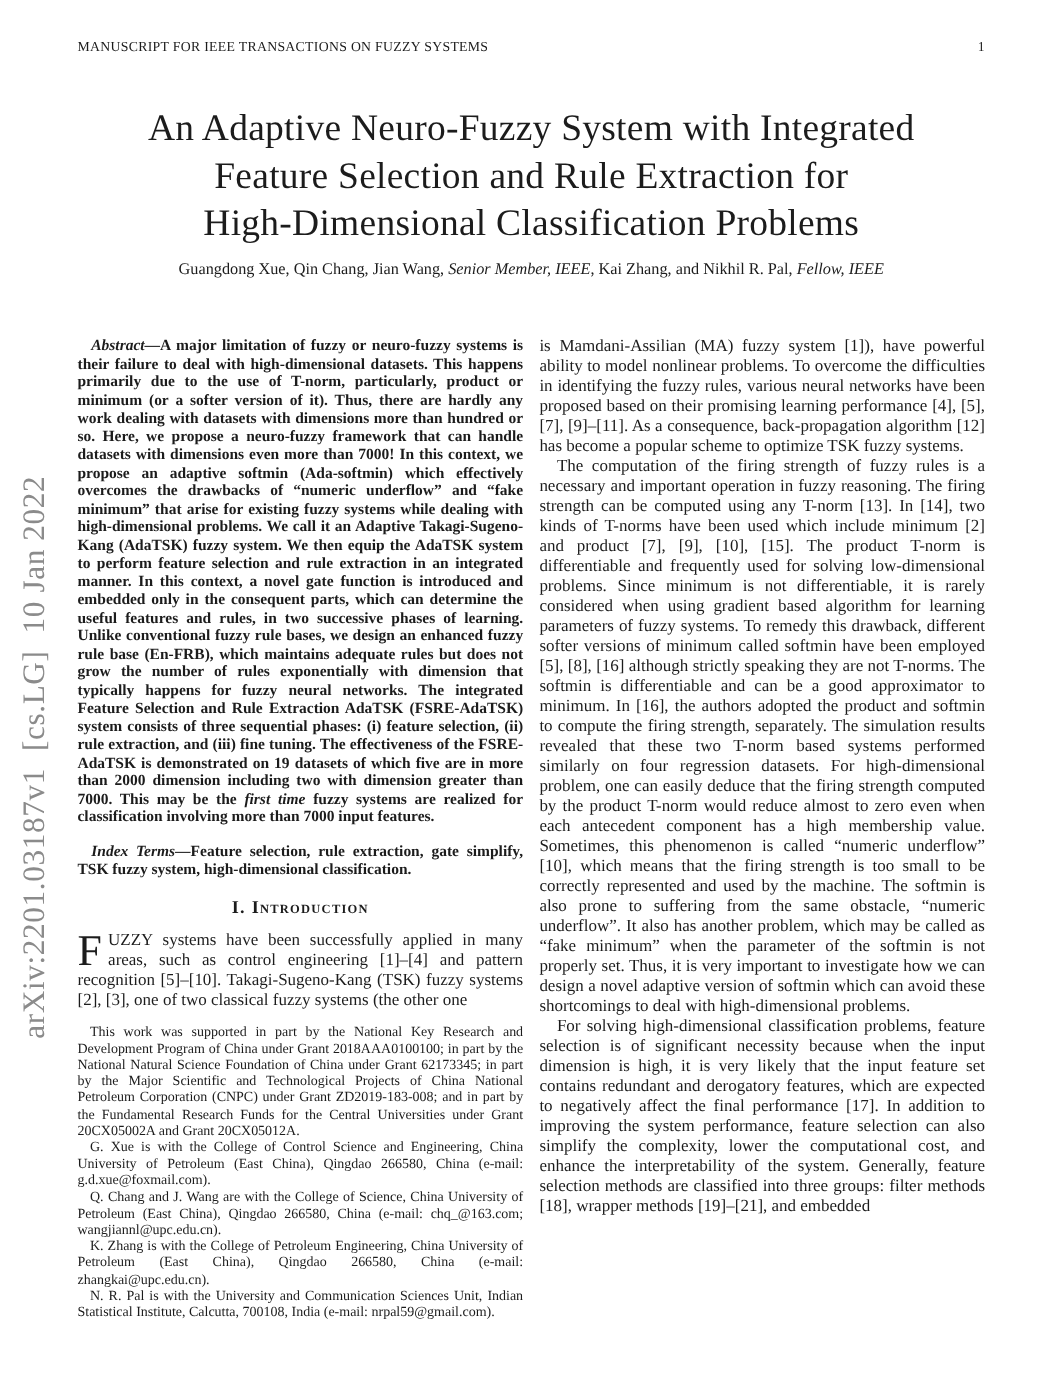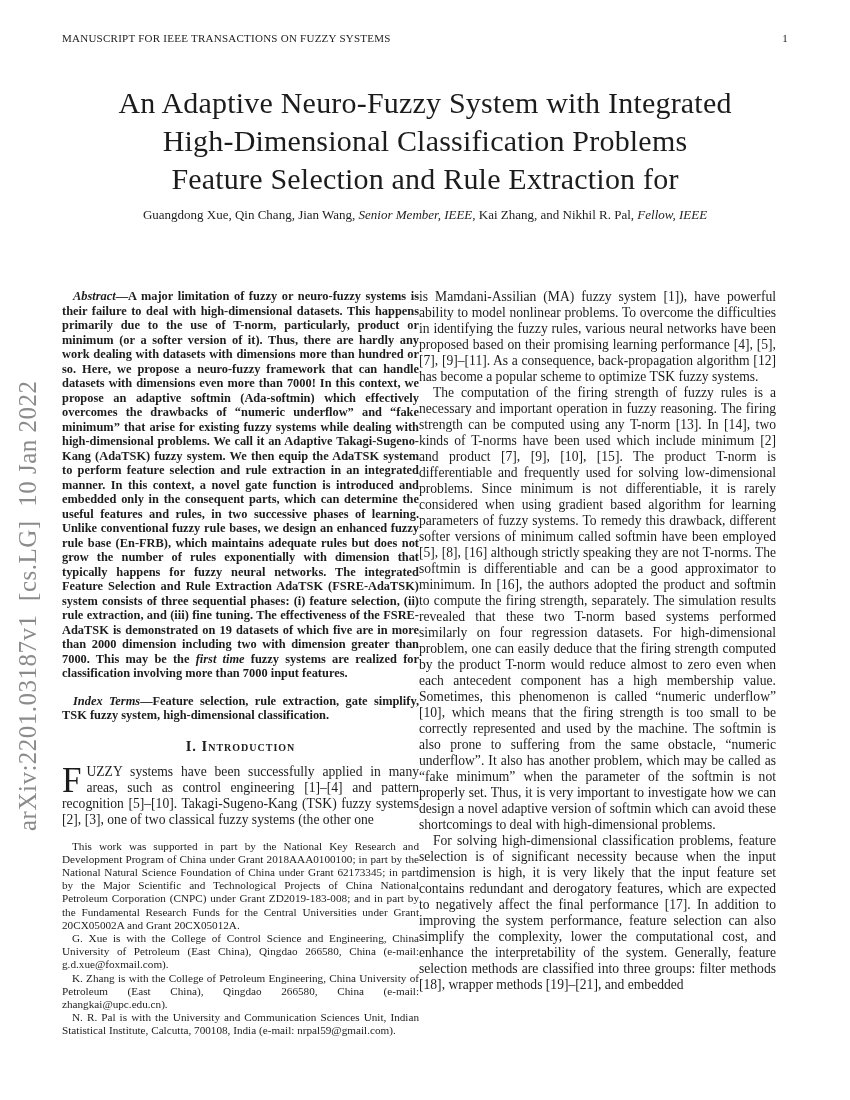--- a/index.html
+++ b/index.html
@@ -28,21 +28,21 @@
     white-space:pre;
     font-size:25px;
     letter-spacing:0.5px;
     color:#8b8b8b;
   }
 
   .title-block { margin-top:40px; text-align:center; font-size:30px; line-height:38px; letter-spacing:0.2px; }
   .authors { margin-top:9px; text-align:center; font-size:13px; }
   .authors .it { font-style:italic; }
 
-  .columns { margin-top:66px; display:flex; }
+  .columns { margin-top:46px; display:flex; gap:13px; }
   .col { width:357px; }
 
   .abstract, .index-terms {
     margin:0; font-weight:bold; font-size:12.4px; line-height:14.5px;
     text-align:justify; text-indent:11px;
   }
   .index-terms { margin-top:13px; }
   .lead-label { font-style:italic; }
 
   .section-heading {
@@ -72,22 +72,22 @@
 
   <div class="content">
 
     <div class="running-header">
       <span>MANUSCRIPT FOR IEEE TRANSACTIONS ON FUZZY SYSTEMS</span>
       <span>1</span>
     </div>
 
     <div class="title-block">
       <div>An Adaptive Neuro-Fuzzy System with Integrated</div>
+      <div>Feature Selection and Rule Extraction for</div>
       <div>High-Dimensional Classification Problems</div>
-      <div>Feature Selection and Rule Extraction for</div>
     </div>
 
     <div class="authors">
       <span>Guangdong Xue, Qin Chang, Jian Wang, </span><span class="it">Senior Member, IEEE</span><span>, Kai Zhang, and Nikhil R. Pal, </span><span class="it">Fellow, IEEE</span>
     </div>
 
     <div class="columns">
 
       <div class="col">
 
@@ -95,20 +95,21 @@
 
         <p class="index-terms"><span class="lead-label">Index Terms</span><span>—Feature selection, rule extraction, gate simplify, TSK fuzzy system, high-dimensional classification.</span></p>
 
         <h2 class="section-heading">I. Introduction</h2>
 
         <p class="bodytext"><span class="dropcap">F</span><span>UZZY systems have been successfully applied in many areas, such as control engineering [1]–[4] and pattern recognition [5]–[10]. Takagi-Sugeno-Kang (TSK) fuzzy systems [2], [3], one of two classical fuzzy systems (the other one</span></p>
 
         <div class="footnotes">
           <p>This work was supported in part by the National Key Research and Development Program of China under Grant 2018AAA0100100; in part by the National Natural Science Foundation of China under Grant 62173345; in part by the Major Scientific and Technological Projects of China National Petroleum Corporation (CNPC) under Grant ZD2019-183-008; and in part by the Fundamental Research Funds for the Central Universities under Grant 20CX05002A and Grant 20CX05012A.</p>
           <p>G. Xue is with the College of Control Science and Engineering, China University of Petroleum (East China), Qingdao 266580, China (e-mail: g.d.xue@foxmail.com).</p>
+          <p>Q. Chang and J. Wang are with the College of Science, China University of Petroleum (East China), Qingdao 266580, China (e-mail: chq_@163.com; wangjiannl@upc.edu.cn).</p>
           <p>K. Zhang is with the College of Petroleum Engineering, China University of Petroleum (East China), Qingdao 266580, China (e-mail: zhangkai@upc.edu.cn).</p>
           <p>N. R. Pal is with the University and Communication Sciences Unit, Indian Statistical Institute, Calcutta, 700108, India (e-mail: nrpal59@gmail.com).</p>
         </div>
 
       </div>
 
       <div class="col">
         <p class="bodytext">is Mamdani-Assilian (MA) fuzzy system [1]), have powerful ability to model nonlinear problems. To overcome the difficulties in identifying the fuzzy rules, various neural networks have been proposed based on their promising learning performance [4], [5], [7], [9]–[11]. As a consequence, back-propagation algorithm [12] has become a popular scheme to optimize TSK fuzzy systems.</p>
         <p class="bodytext indent">The computation of the firing strength of fuzzy rules is a necessary and important operation in fuzzy reasoning. The firing strength can be computed using any T-norm [13]. In [14], two kinds of T-norms have been used which include minimum [2] and product [7], [9], [10], [15]. The product T-norm is differentiable and frequently used for solving low-dimensional problems. Since minimum is not differentiable, it is rarely considered when using gradient based algorithm for learning parameters of fuzzy systems. To remedy this drawback, different softer versions of minimum called softmin have been employed [5], [8], [16] although strictly speaking they are not T-norms. The softmin is differentiable and can be a good approximator to minimum. In [16], the authors adopted the product and softmin to compute the firing strength, separately. The simulation results revealed that these two T-norm based systems performed similarly on four regression datasets. For high-dimensional problem, one can easily deduce that the firing strength computed by the product T-norm would reduce almost to zero even when each antecedent component has a high membership value. Sometimes, this phenomenon is called “numeric underflow” [10], which means that the firing strength is too small to be correctly represented and used by the machine. The softmin is also prone to suffering from the same obstacle, “numeric underflow”. It also has another problem, which may be called as “fake minimum” when the parameter of the softmin is not properly set. Thus, it is very important to investigate how we can design a novel adaptive version of softmin which can avoid these shortcomings to deal with high-dimensional problems.</p>
         <p class="bodytext indent">For solving high-dimensional classification problems, feature selection is of significant necessity because when the input dimension is high, it is very likely that the input feature set contains redundant and derogatory features, which are expected to negatively affect the final performance [17]. In addition to improving the system performance, feature selection can also simplify the complexity, lower the computational cost, and enhance the interpretability of the system. Generally, feature selection methods are classified into three groups: filter methods [18], wrapper methods [19]–[21], and embedded</p>

